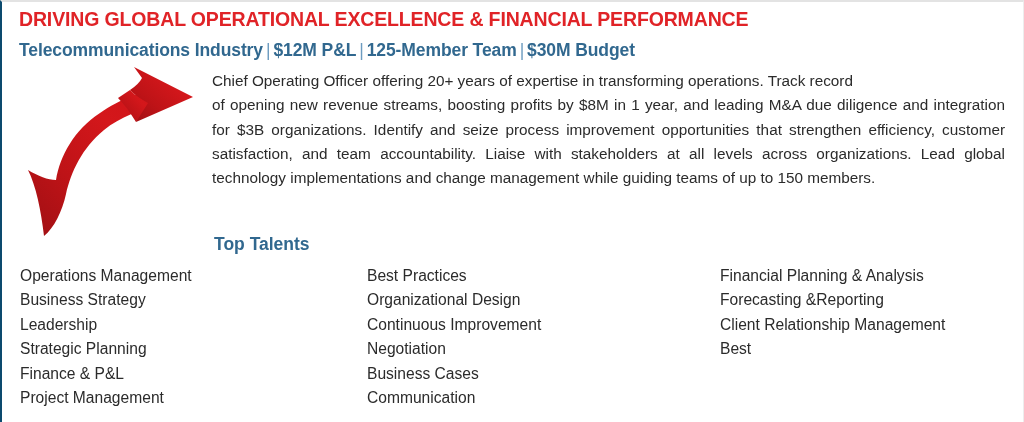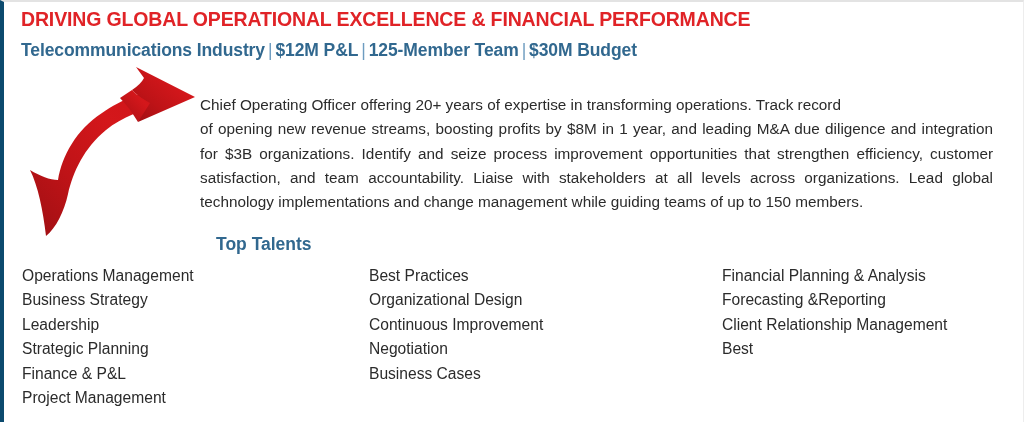--- a/index.html
+++ b/index.html
@@ -13,21 +13,21 @@
     -webkit-font-smoothing: antialiased;
   }
   #page {
     position: relative;
     width: 1024px;
     height: 422px;
     background: #ffffff;
     overflow: hidden;
     box-sizing: border-box;
     border-top: 2px solid #e3e3e3;
-    border-left: 4px solid #0c4a6e;
+    border-left: 2px solid #0c4a6e;
     border-right: 1px solid #ededed;
   }
 
   
   #headline {
     position: absolute;
     left: 17px;
     top: 5px;
     width: 990px;
     color: #e02327;
@@ -65,30 +65,29 @@
     left: 6px;
     top: 58px;
     width: 200px;
     height: 180px;
   }
   #arrow-wrap svg { display: block; width: 200px; height: 180px; }
 
   
   #summary {
     position: absolute;
-    left: 196px;
+    left: 210px;
     top: 67px;
     width: 793px;
     color: #2b2b2b;
     font-family: "Liberation Sans", sans-serif;
     font-size: 15.3px;
     line-height: 24.3px;
     text-align: justify;
     text-justify: inter-word;
-    margin-top: 24px;
   }
   #summary .lead-break { display: block; }
 
   
   #talents-heading {
     position: absolute;
     left: 212px;
     top: 230px;
     color: #31688f;
     font-family: "Liberation Sans", sans-serif;
@@ -181,20 +180,21 @@
       <div class="talent-item">Finance &amp; P&amp;L</div>
       <div class="talent-item">Project Management</div>
     </div>
 
     <div class="talent-col c2">
       <div class="talent-item">Best Practices</div>
       <div class="talent-item">Organizational Design</div>
       <div class="talent-item">Continuous Improvement</div>
       <div class="talent-item">Negotiation</div>
       <div class="talent-item">Business Cases</div>
+      <div class="talent-item">Communication</div>
     </div>
 
     <div class="talent-col c3">
       <div class="talent-item">Financial Planning &amp; Analysis</div>
       <div class="talent-item">Forecasting &amp;Reporting</div>
       <div class="talent-item">Client Relationship Management</div>
       <div class="talent-item">Best</div>
     </div>
 
   </div>

